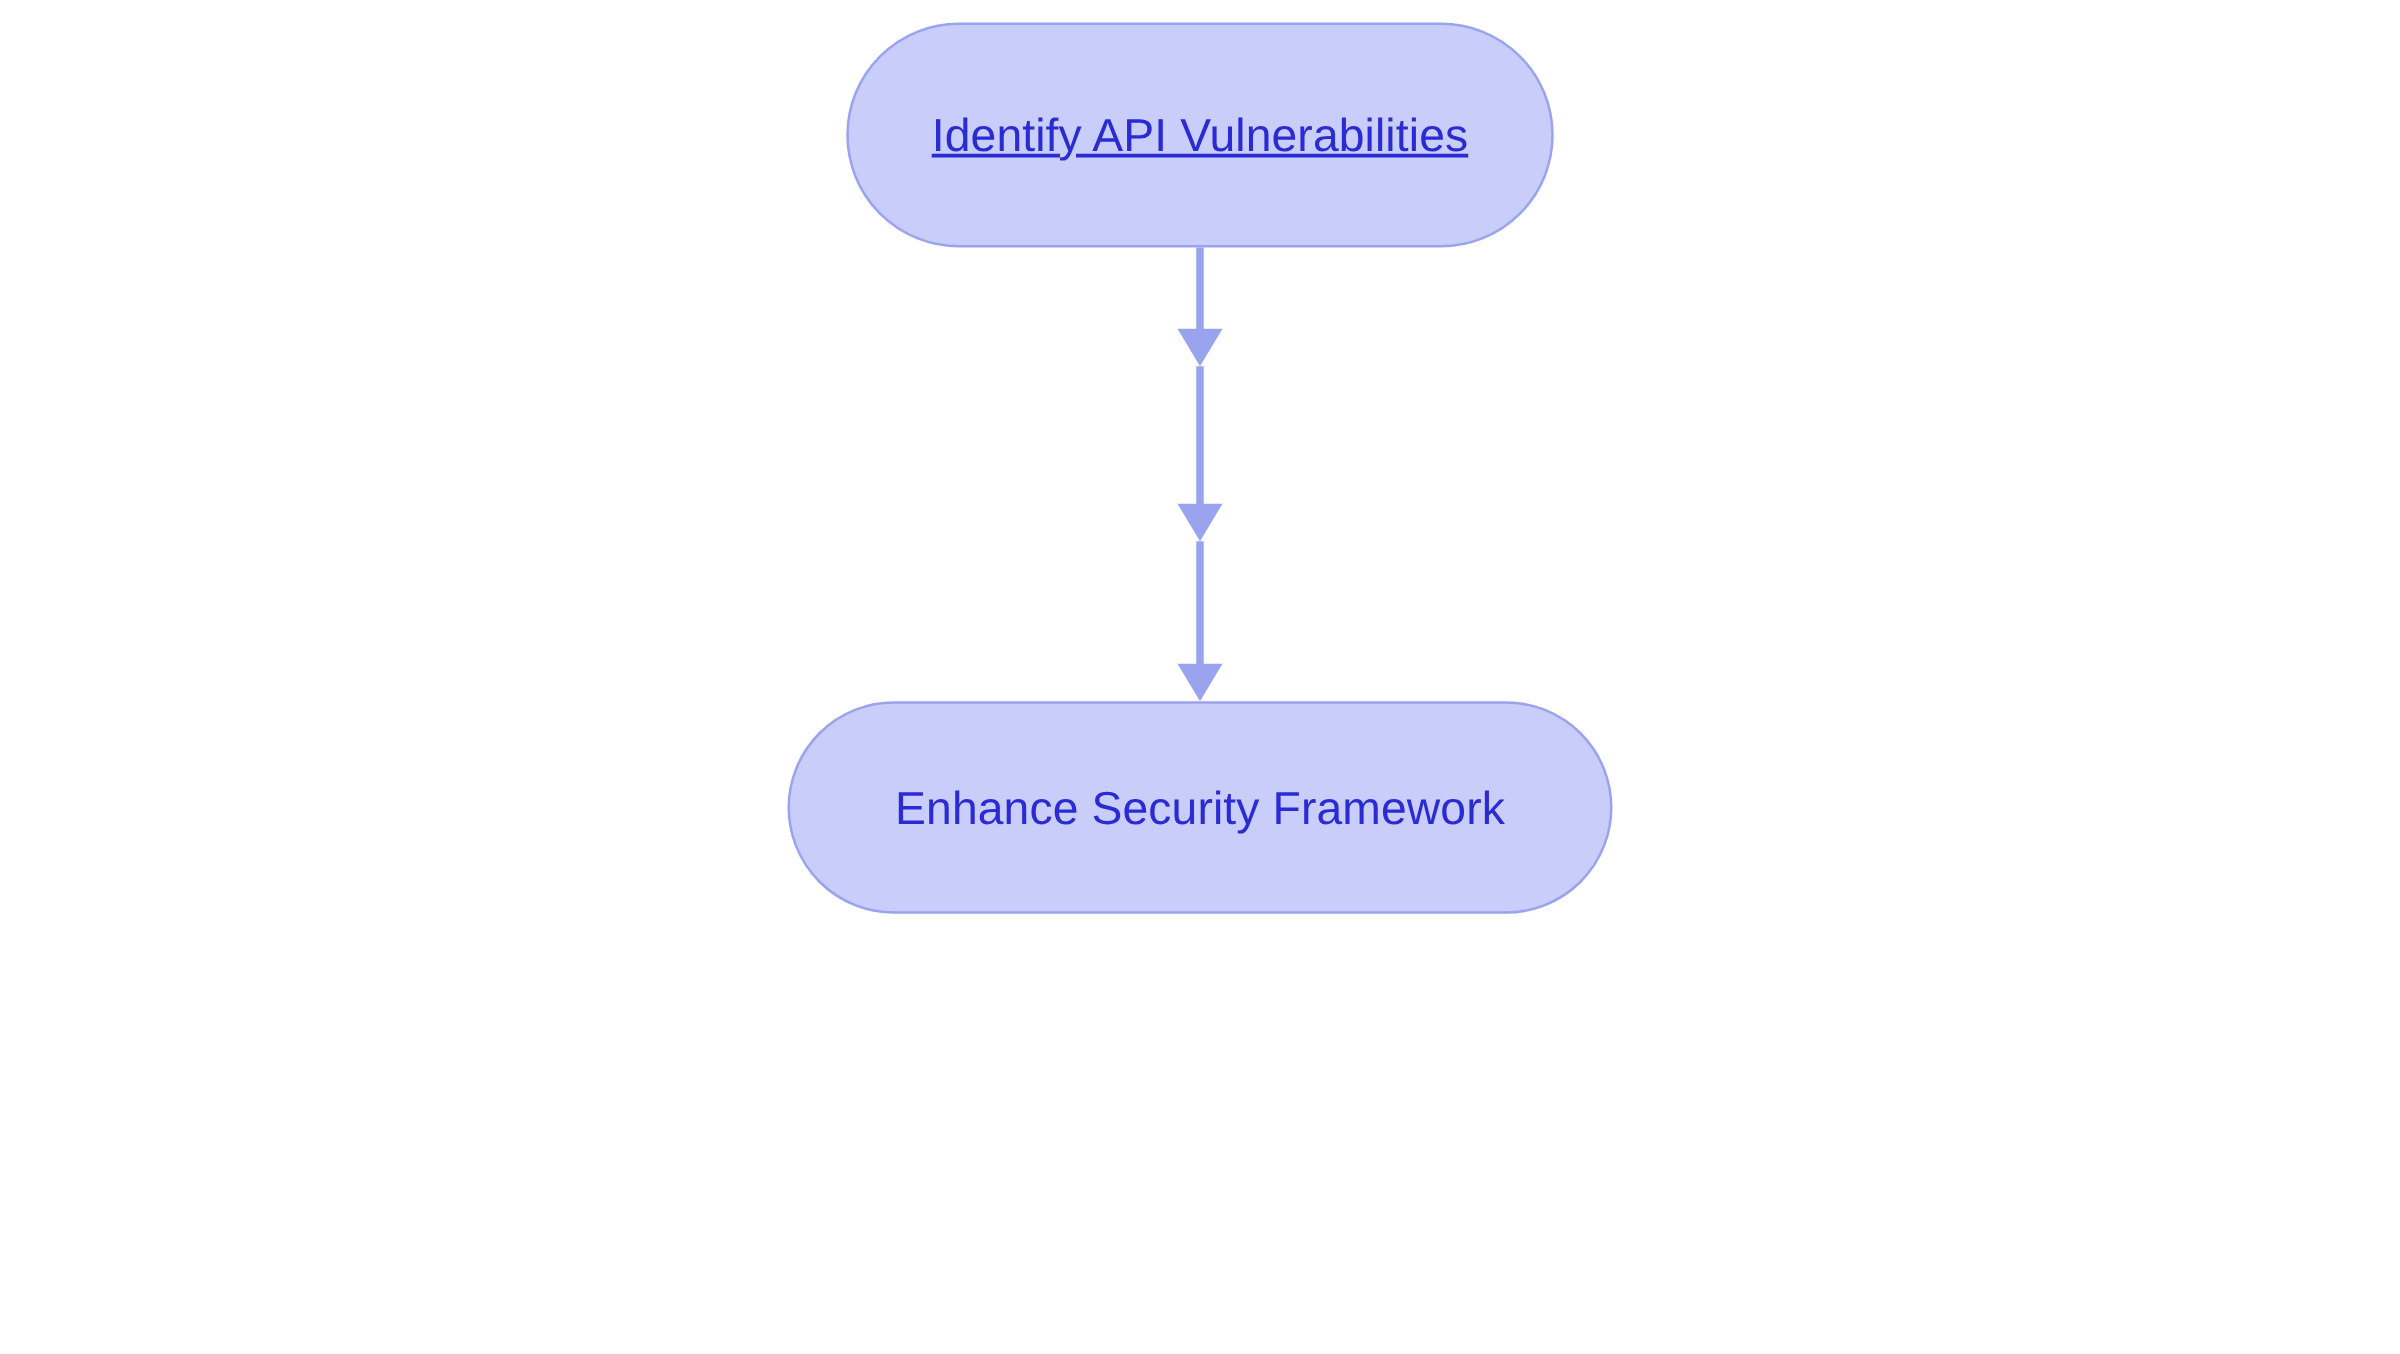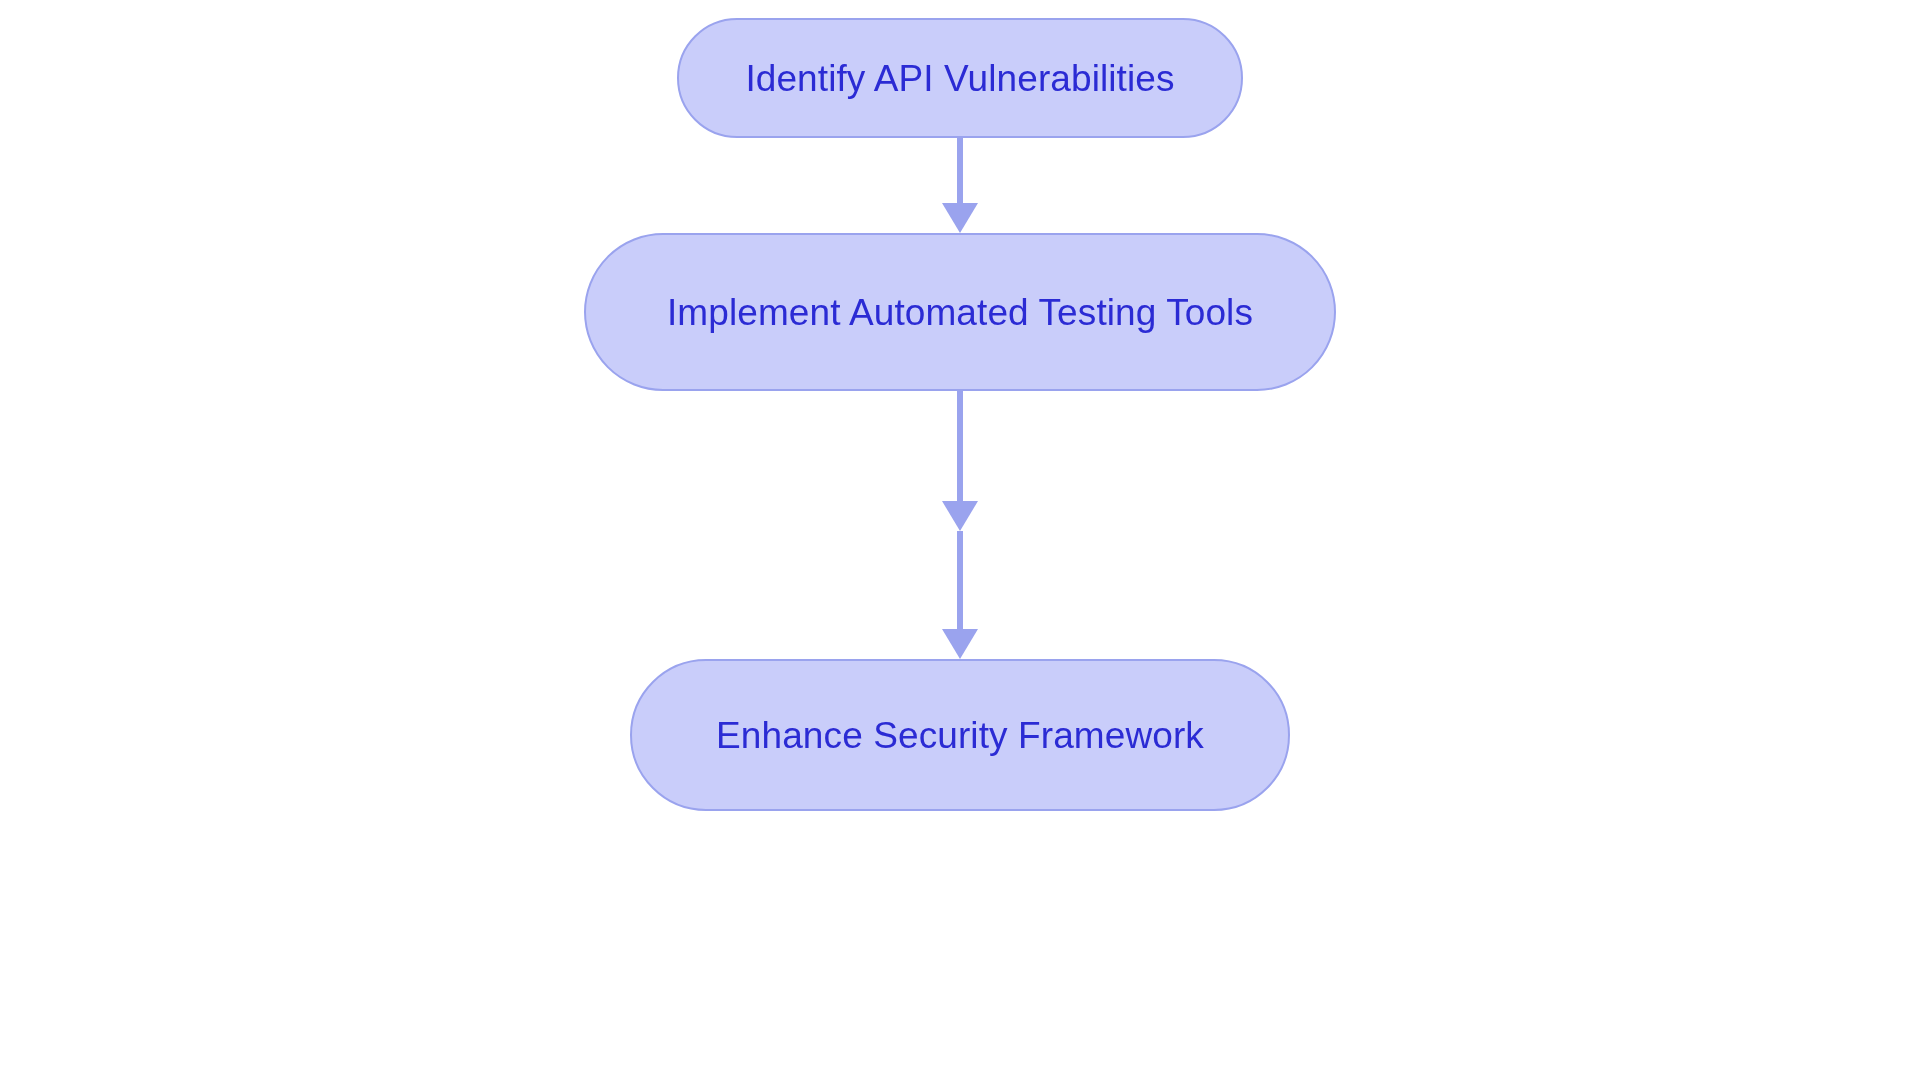--- a/index.html
+++ b/index.html
@@ -51,24 +51,24 @@
   .node-label {
     font-family: "Liberation Sans", sans-serif;
     font-size: 37px;
     font-weight: 400;
     letter-spacing: 0.1px;
     color: #2b2bd4;
     line-height: 1;
     padding: 0 46px;
   }
 
-  .n1 { width: 566px; height: 120px; margin-top: 18px; }
+  .n1 { width: 566px; height: 180px; margin-top: 18px; text-decoration: underline; }
   .n2 { width: 752px; height: 158px; }
   .n3 { width: 700px; height: 152px; }
-  .n4 { width: 660px; height: 152px; }
+  .n4 { width: 660px; height: 170px; }
 
   
   .connector {
     position: relative;
     width: 40px;
     display: flex;
     flex-direction: column;
     align-items: center;
     justify-content: flex-start;
     z-index: 1;
@@ -99,23 +99,20 @@
 
     <div class="node n1">
       <span class="node-label">Identify API Vulnerabilities</span>
     </div>
 
     <div class="connector c1">
       <div class="line"></div>
       <div class="arrowhead"></div>
     </div>
 
-    <div class="node n2">
-      <span class="node-label">Implement Automated Testing Tools</span>
-    </div>
 
     <div class="connector c2">
       <div class="line"></div>
       <div class="arrowhead"></div>
     </div>
 
 
     <div class="connector c3">
       <div class="line"></div>
       <div class="arrowhead"></div>

